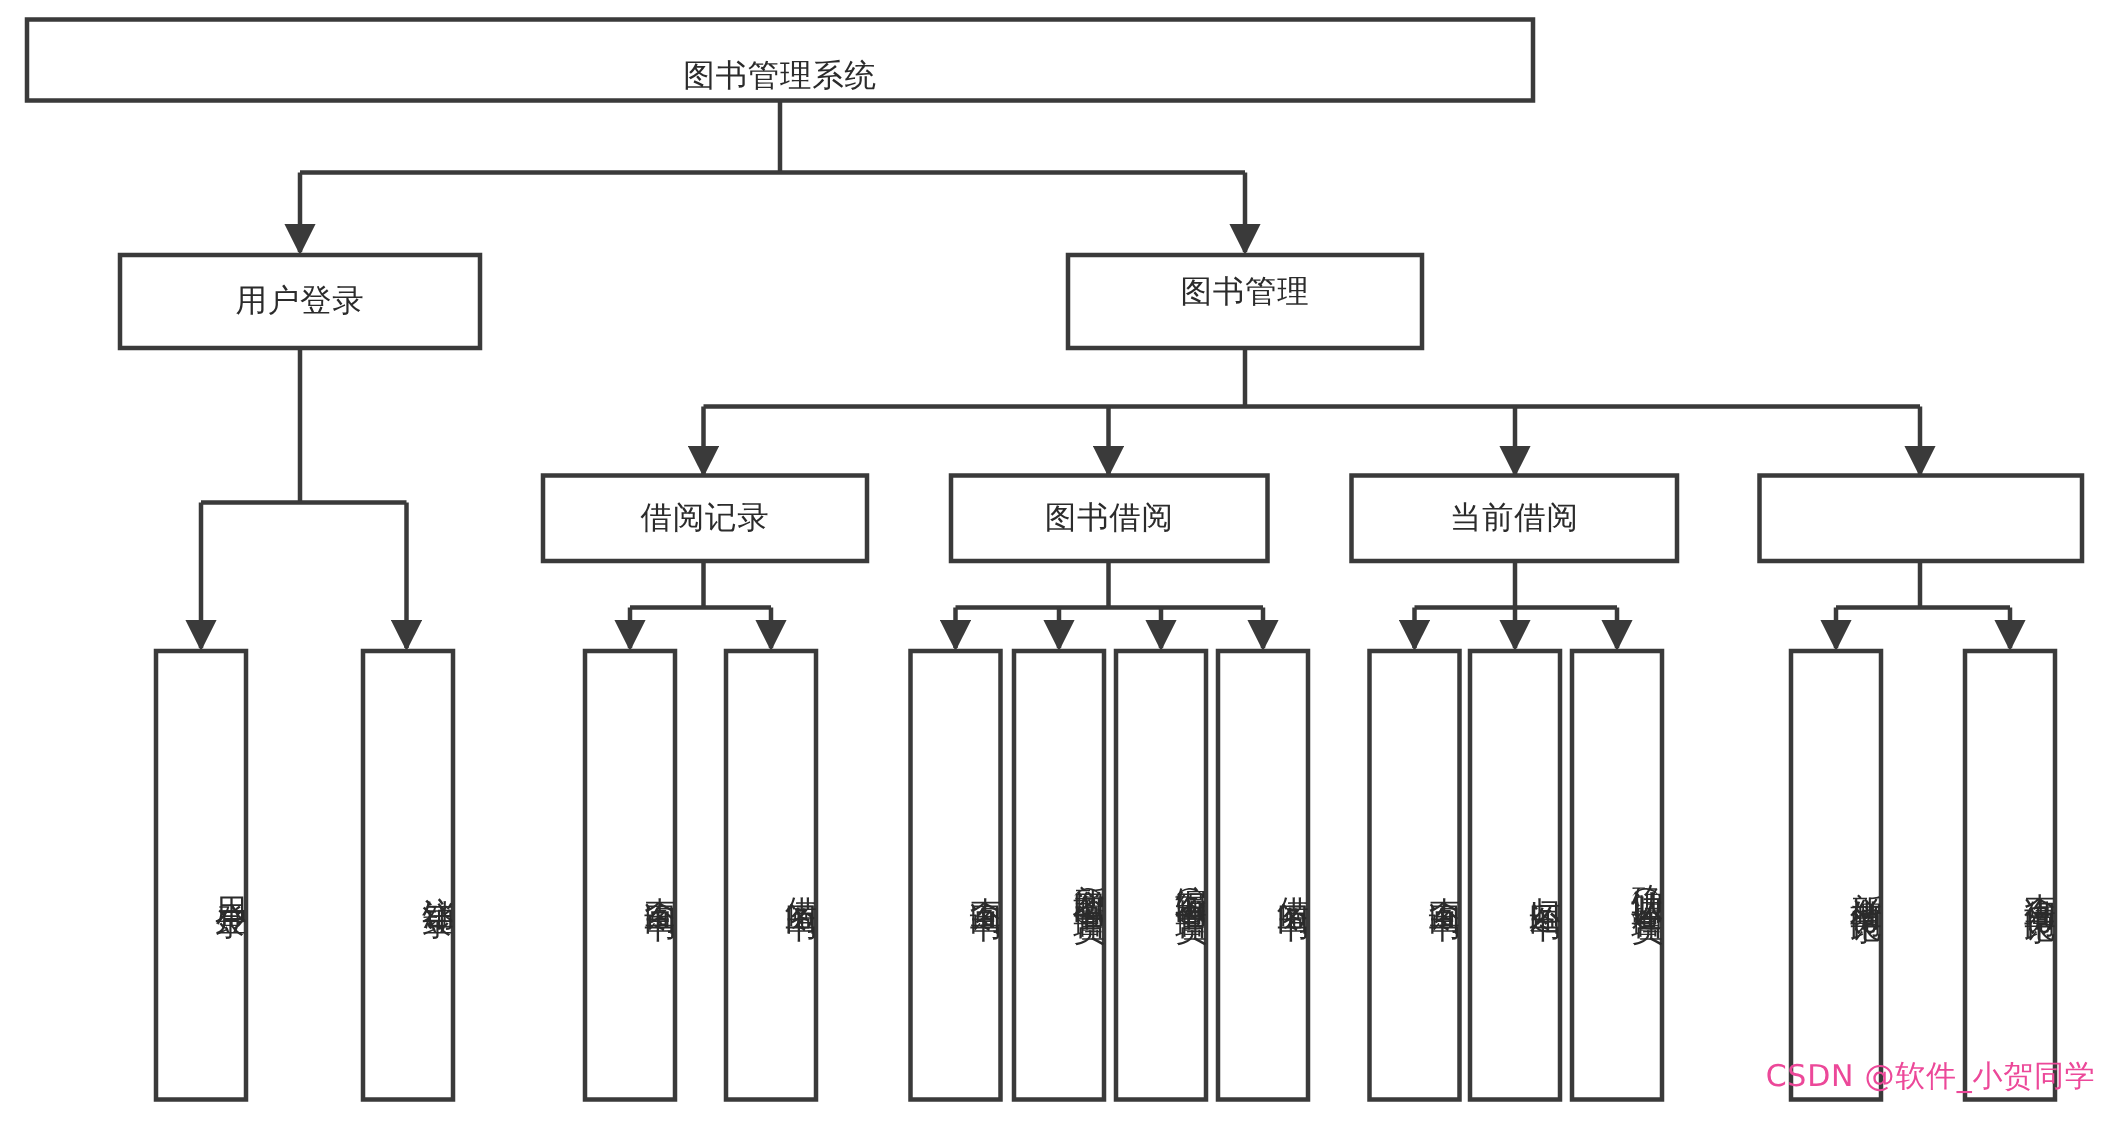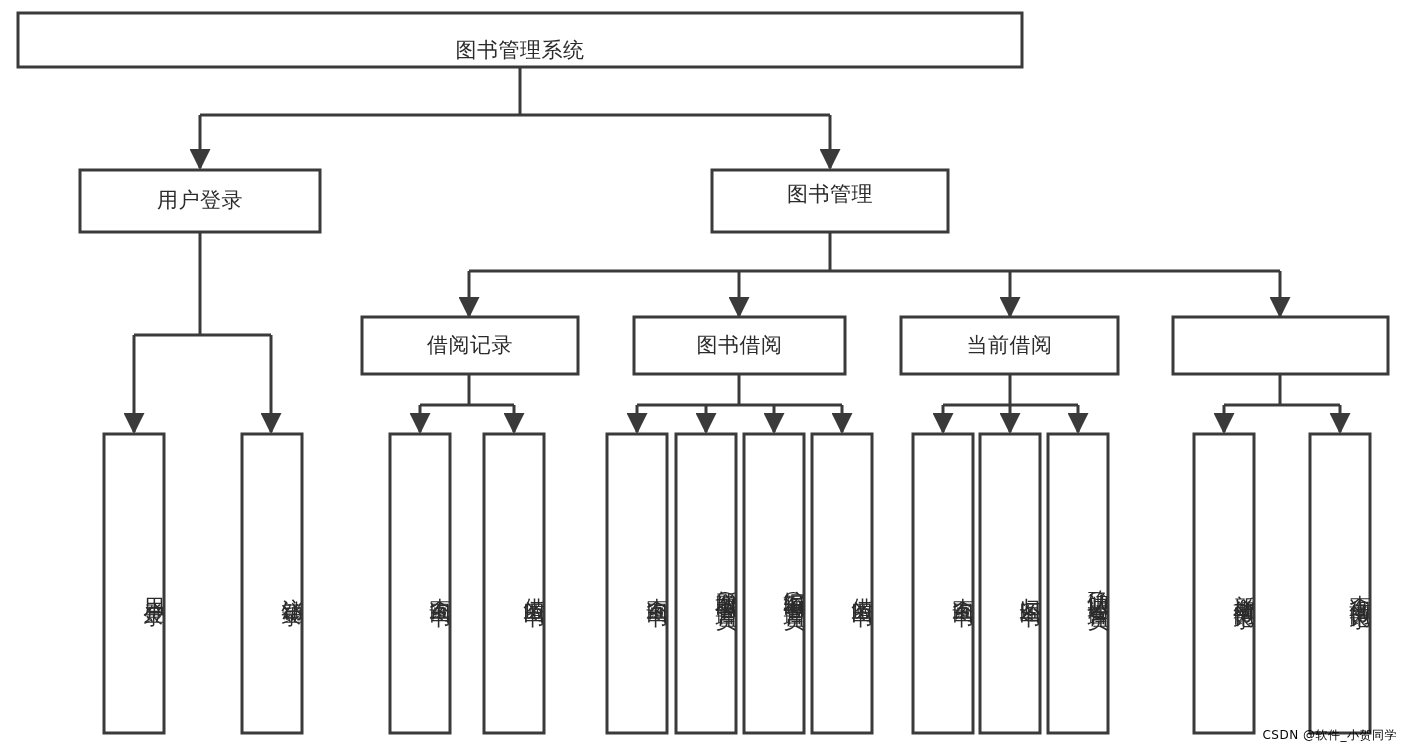--- a/index.html
+++ b/index.html
@@ -46,23 +46,23 @@
     text-orientation: upright;
     font-size: 21px;
     letter-spacing: 3px;
     line-height: 1.0;
     padding-top: 6px;
     align-items: flex-start;
   }
   .watermark {
     position: absolute;
     right: 8px;
-    bottom: 3px;
-    font-size: 12px;
-    color: #000000;
+    bottom: 16px;
+    font-size: 20px;
+    color: #ec4899;
     font-family: "DejaVu Sans", "Liberation Sans", sans-serif;
     white-space: nowrap;
     letter-spacing: 0.5px;
   }
 </style>
 </head>
 <body>
 
 <div id="canvas">
 

